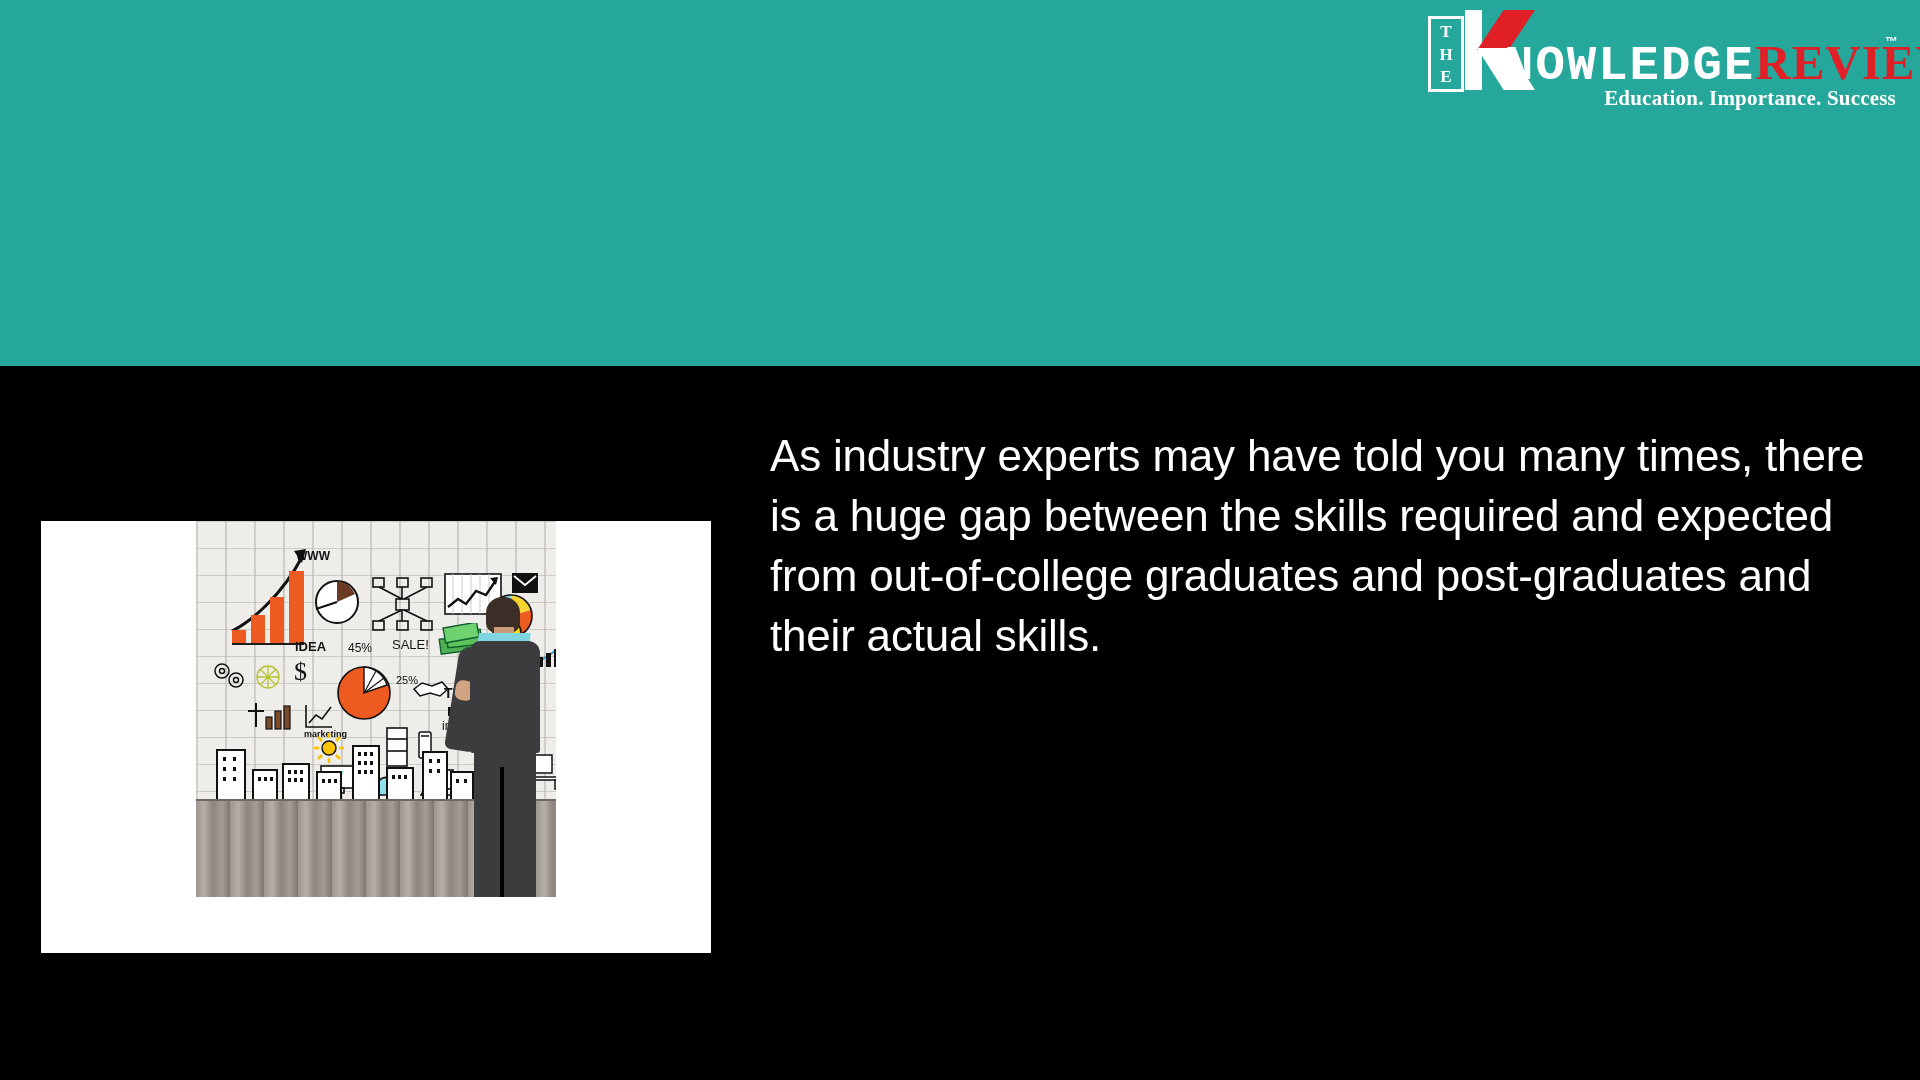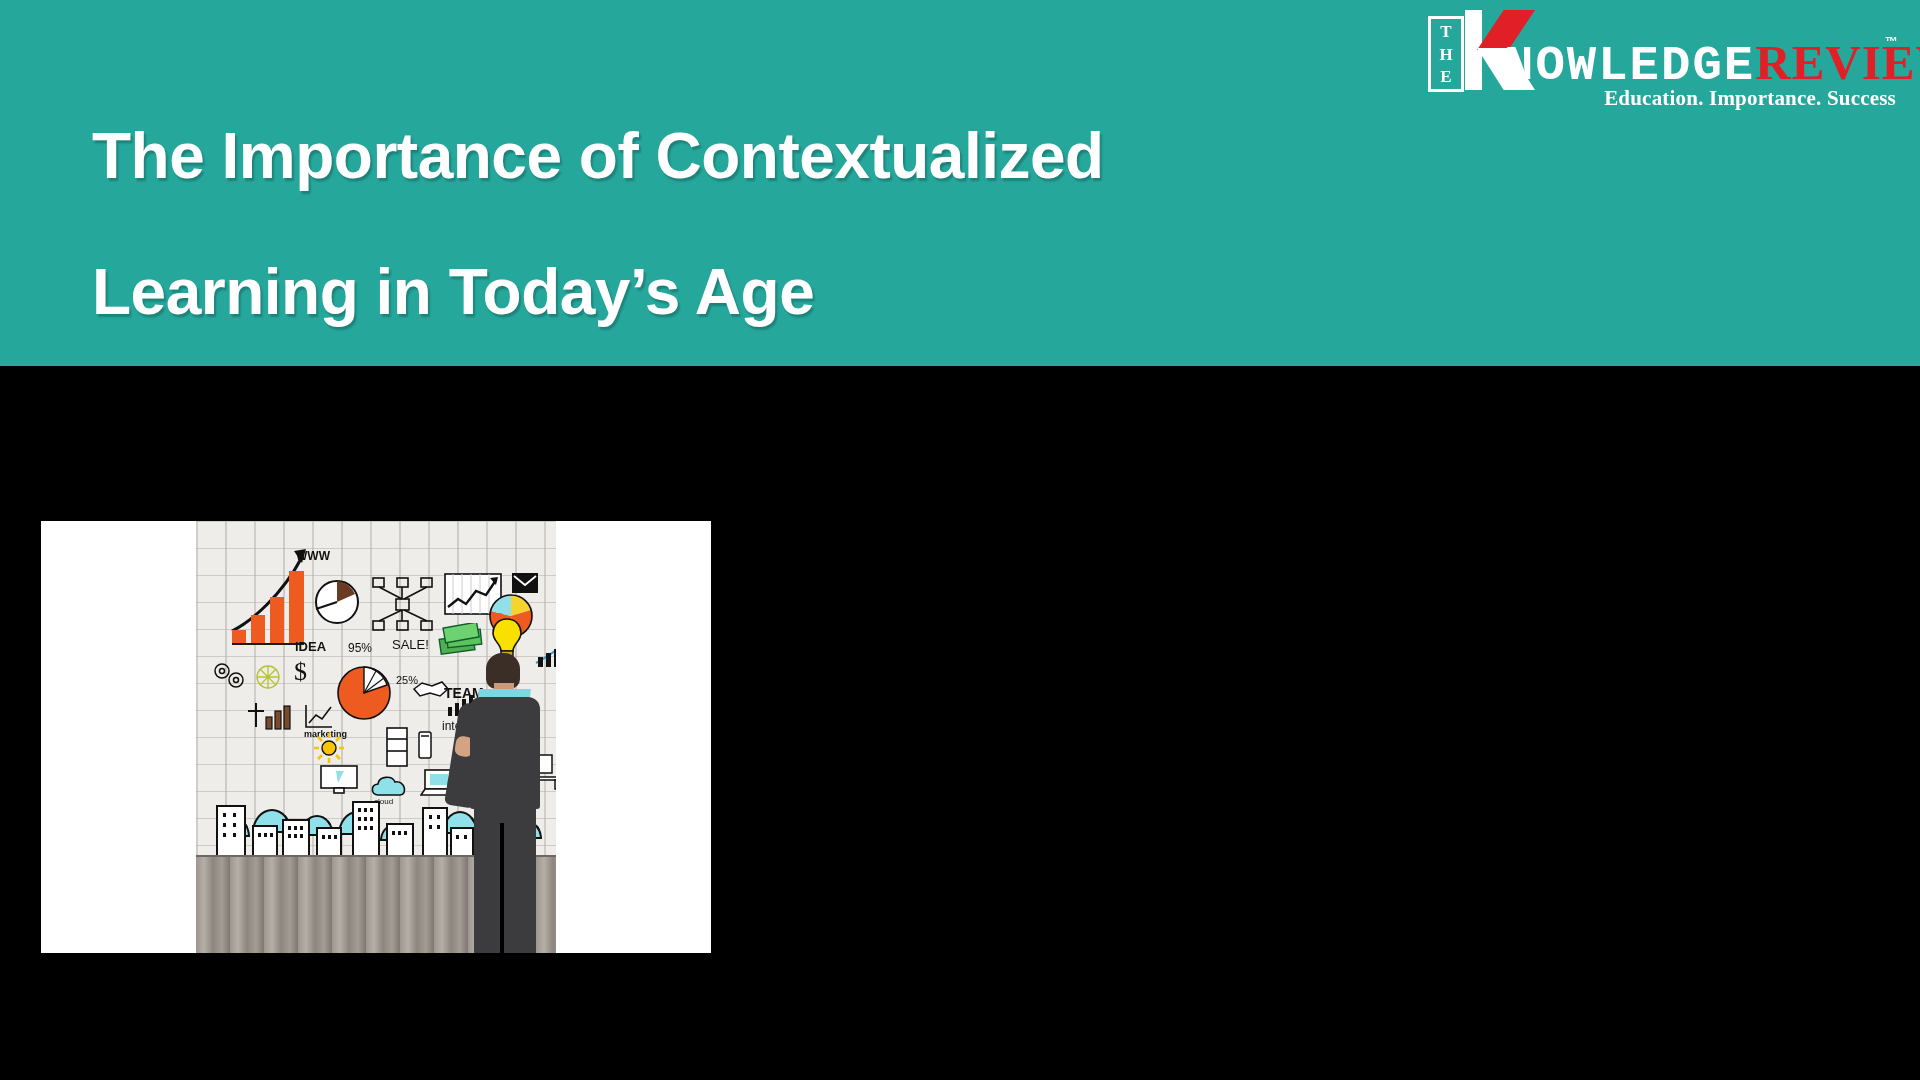--- a/index.html
+++ b/index.html
@@ -174,21 +174,21 @@
     width: 670px;
     height: 432px;
     background: #ffffff;
     overflow: hidden;
   }
   #photo {
     position: absolute;
     left: 155px;
     top: 0;
     width: 360px;
-    height: 432px;
+    height: 376px;
     background: #a16207;
     overflow: hidden;
   }
   .brick-wall {
     position: absolute;
     inset: 0;
     background-color: #efedea;
     background-image:
       linear-gradient(rgba(180,176,170,0.55) 1.5px, transparent 1.5px),
       linear-gradient(90deg, rgba(180,176,170,0.5) 1.5px, transparent 1.5px);
@@ -263,24 +263,20 @@
   }
   .para + .para { margin-top: 60px; }
 </style>
 </head>
 <body>
 
 <div id="slide">
 
   <div id="header">
 
-    <div id="title-block">
-      <div class="title-line">The Importance of Contextualized</div>
-      <div class="title-line">Learning in Today’s Age</div>
-    </div>
 
     <div id="logo">
 
       <div id="logo-mark-row">
         <div id="logo-the">
           <span>T</span>
           <span>H</span>
           <span>E</span>
         </div>
         <div id="logo-k">
@@ -368,21 +364,21 @@
           <svg width="46" height="46" viewBox="0 0 46 46">
             <path d="M23 23 L23 2 A21 21 0 0 1 43 17 Z" fill="#F6D32D"></path>
             <path d="M23 23 L43 17 A21 21 0 0 1 26 44 Z" fill="#EE5B20"></path>
             <path d="M23 23 L26 44 A21 21 0 0 1 3 18 Z" fill="#EE5B20"></path>
             <path d="M23 23 L3 18 A21 21 0 0 1 23 2 Z" fill="#8FE0E8"></path>
             <circle cx="23" cy="23" r="21" fill="none" stroke="#111" stroke-width="1.6"></circle>
           </svg>
         </div>
 
         <div class="dd" style="left:99px;top:118px;color:#111;font-size:13px;font-weight:bold;font-family:'Liberation Sans',sans-serif;">iDEA</div>
-        <div class="dd" style="left:152px;top:120px;color:#111;font-size:12px;font-family:'Liberation Sans',sans-serif;">95%</div>
+        <div class="dd" style="left:152px;top:120px;color:#111;font-size:12px;font-family:'Liberation Sans',sans-serif;">45%</div>
         <div class="dd" style="left:196px;top:116px;color:#111;font-size:13px;font-family:'Liberation Sans',sans-serif;">SALE!</div>
 
         <div class="dd" style="left:242px;top:102px;width:48px;height:34px;">
           <svg width="48" height="34" viewBox="0 0 48 34">
               <g stroke="#0f5d2a" stroke-width="1.4">
                 <rect x="2" y="14" width="34" height="15" fill="#4faf52" transform="rotate(-8 19 21)"></rect>
                 <rect x="9" y="8" width="34" height="15" fill="#5cc35e" transform="rotate(-6 26 15)"></rect>
                 <rect x="6" y="2" width="34" height="15" fill="#6fd271" transform="rotate(-10 23 9)"></rect>
               </g>
             </svg>
@@ -624,16 +620,17 @@
           <div class="m-neck"></div>
           <div class="m-collar"></div>
           <div class="m-torso"></div>
           <div class="m-legs"></div>
           <div class="m-split"></div>
         </div>
       </div>
     </div>
 
     <div id="text-col">
+      <p class="para">As industry experts may have told you many times, there is a huge gap between the skills required and expected from out-of-college graduates and post-graduates and their actual skills.</p>
     </div>
 
   </div>
 </div>
 
 </body></html>

